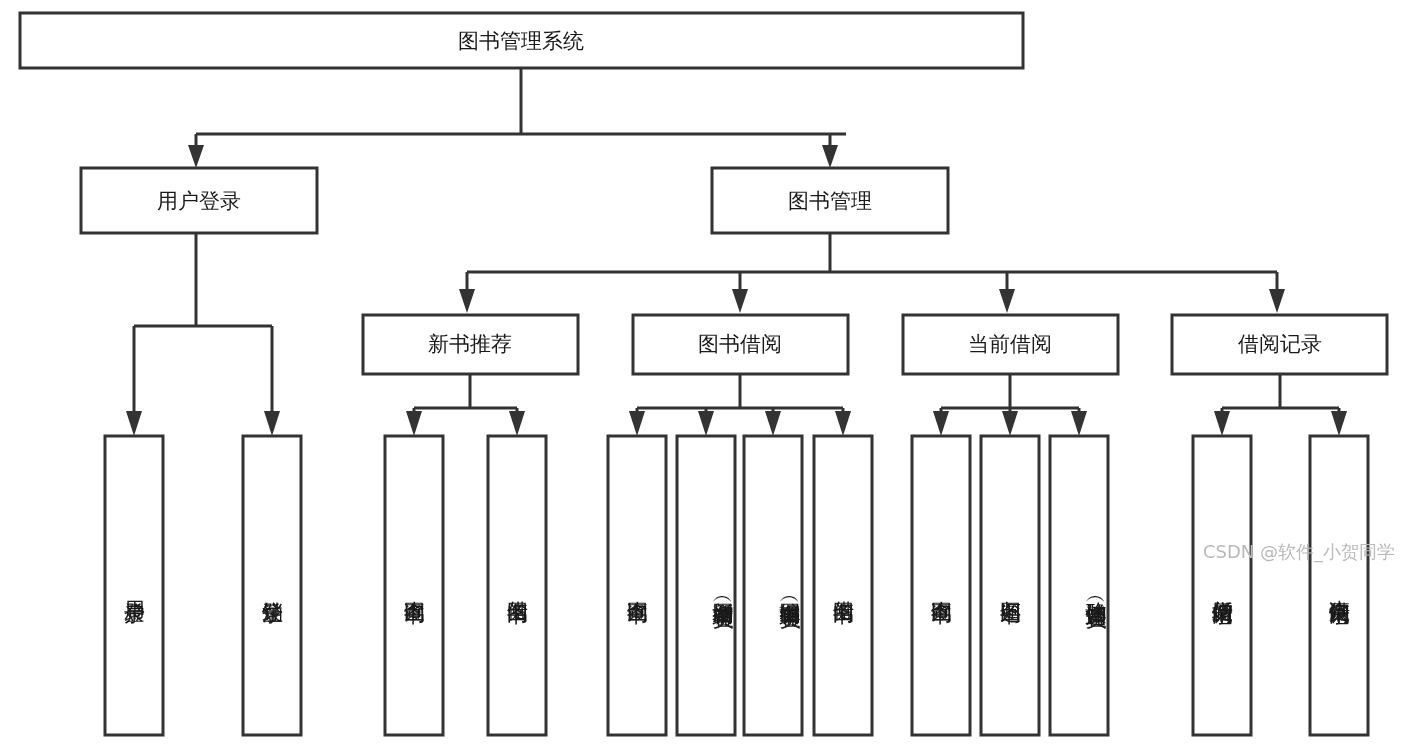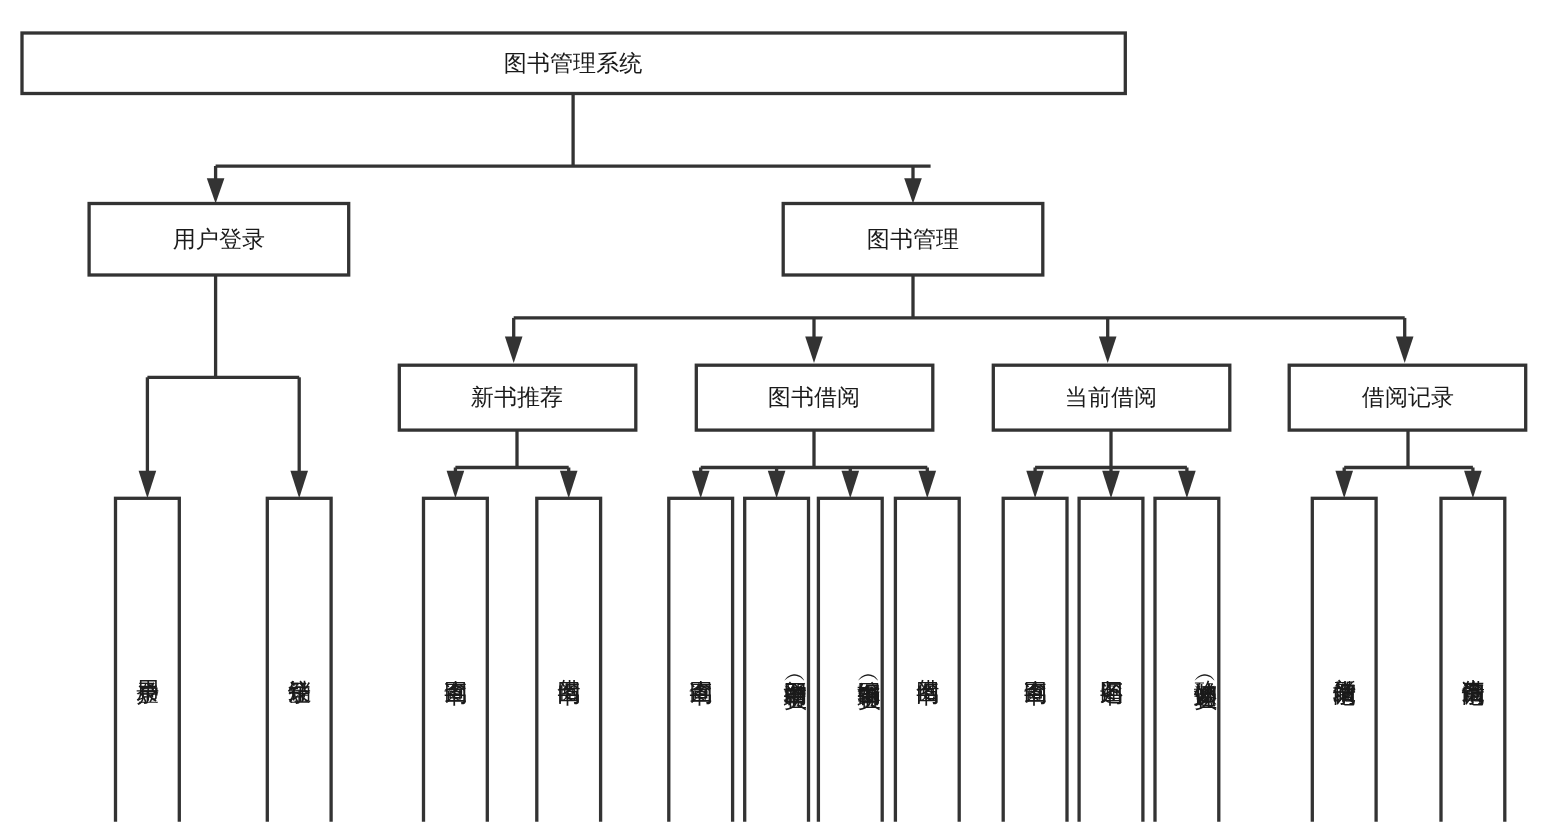--- a/index.html
+++ b/index.html
@@ -11,21 +11,20 @@
     width: 1405px;
     height: 747px;
     font-family: "DejaVu Sans", "Liberation Sans", sans-serif;
     overflow: hidden;
   }
   #diagram-root {
     position: relative;
     width: 1405px;
     height: 568px;
     background: #ffffff;
-    margin-top: 17px;
   }
   svg#tree-svg {
     position: absolute;
     left: 0;
     top: 0;
     width: 1405px;
     height: 747px;
   }
   .node-box {
     fill: #ffffff;
@@ -252,14 +251,15 @@
   <div class="leaf-label" style="left:744px; top:444px; width:58px; height:291px;">编辑图书（管理员）</div>
   <div class="leaf-label centered" style="left:814px; top:436px; width:58px; height:299px;">借阅图书</div>
 
   <div class="leaf-label centered" style="left:912px; top:436px; width:58px; height:299px;">查询图书</div>
   <div class="leaf-label centered" style="left:981px; top:436px; width:58px; height:299px;">归还图书</div>
   <div class="leaf-label" style="left:1050px; top:444px; width:58px; height:291px;">确认归还（管理员）</div>
 
   <div class="leaf-label centered" style="left:1193px; top:436px; width:58px; height:299px;">新增借阅记录</div>
   <div class="leaf-label centered" style="left:1310px; top:436px; width:58px; height:299px;">查询借阅记录</div>
 
+  <div class="watermark">CSDN @软件_小贺同学</div>
 
 </div>
 
 </body></html>

